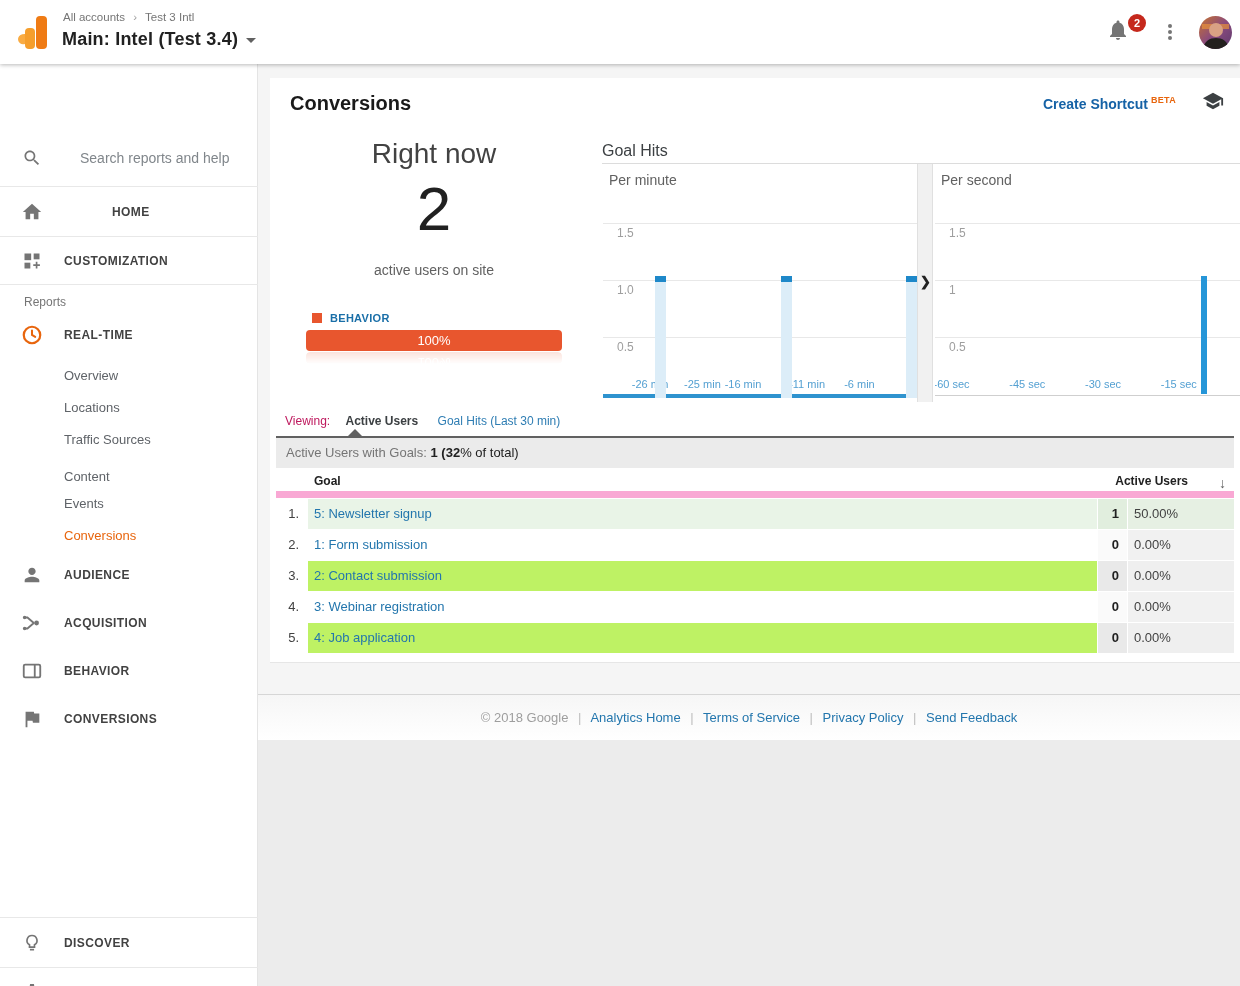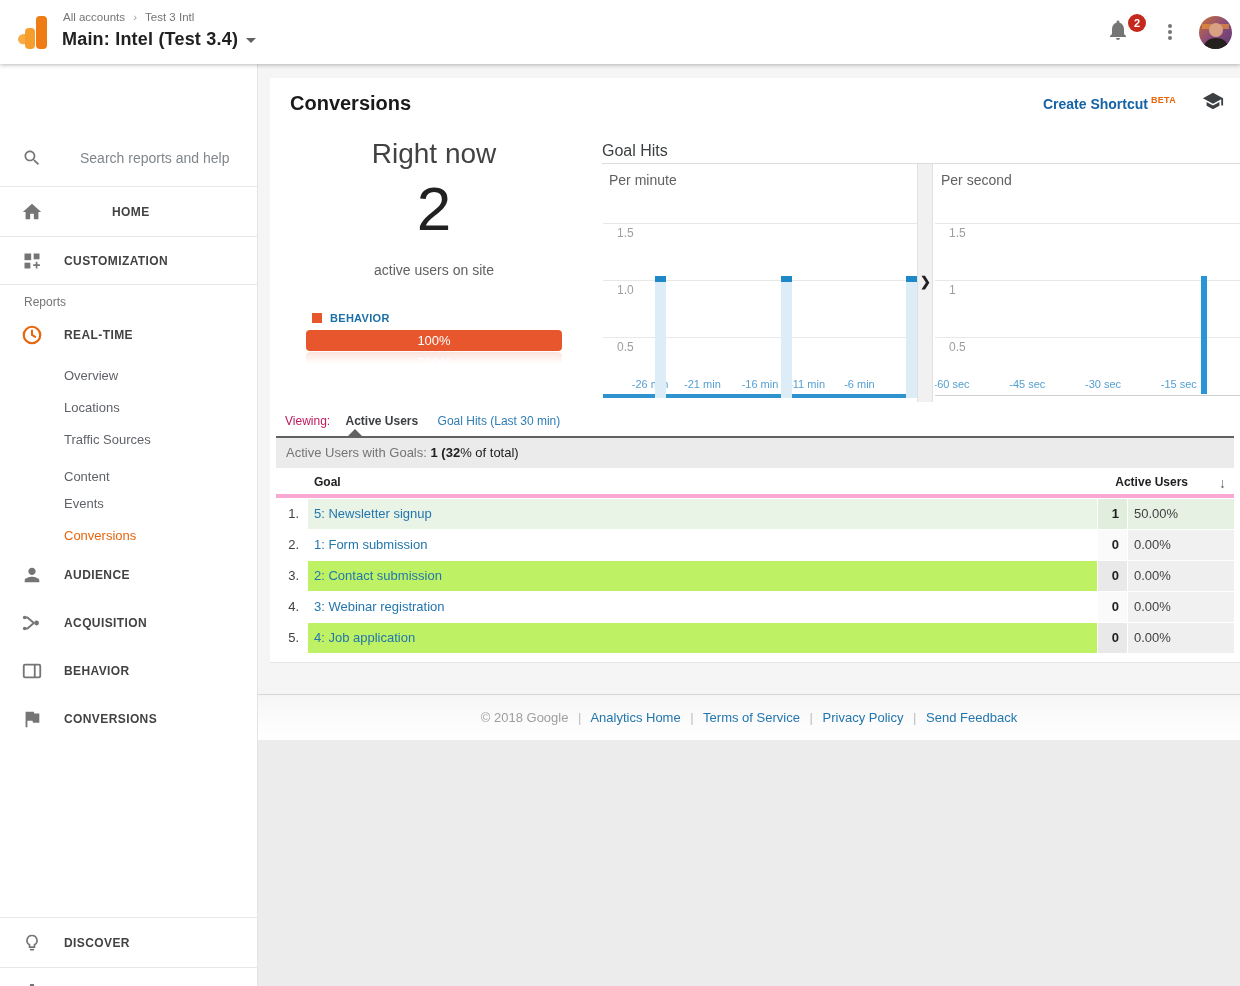--- a/index.html
+++ b/index.html
@@ -96,21 +96,21 @@
   #summary-caret { position:absolute; left:72px; top:-9px; width:0; height:0;
                    border-left:7px solid transparent; border-right:7px solid transparent;
                    border-bottom:7px solid #616161; }
   #summary-label { color:#757575; }
   #summary-bold { color:#212121; font-weight:700; }
   #summary-rest { color:#212121; }
 
   
   #table { position:absolute; left:6px; top:392px; width:958px; }
   #thead { display:grid; grid-template-columns:32px 1fr 30px 107px; height:28px; align-items:center;
-           border-bottom:4px solid #f9a8d4; background:#fff; position:relative; }
+           border-bottom:7px solid #f9a8d4; background:#fff; position:relative; }
   #th-goal { grid-column:2; font-size:12px; font-weight:700; color:#212121; padding-left:6px; }
   #th-active { grid-column:3 / span 2; font-size:12px; font-weight:700; color:#212121; text-align:right; padding-right:46px; }
   #sort-icon { position:absolute; right:8px; top:5px; font-size:14px; color:#616161; cursor:pointer; }
   .trow { display:grid; grid-template-columns:32px 1fr 30px 107px; height:30px; align-items:center;
           margin-top:1px; font-size:13px; }
   .td-idx { color:#424242; text-align:right; padding-right:9px; background:#fff; height:100%; line-height:29px; }
   .td-goal { height:100%; line-height:29px; padding-left:6px; }
   .td-goal a { color:#2376ad; text-decoration:none; cursor:pointer; }
   .td-val { height:100%; line-height:29px; text-align:right; padding-right:8px; font-weight:700; color:#212121;
             border-left:1px solid #fff; }
@@ -312,22 +312,22 @@
   <div id="gh-title">Goal Hits</div>
   <div id="charts">
     <div id="plot-minute" class="plot">
         <div class="gridline" style="top: 59px;"></div>
         <div class="ytick" style="top: 62px;">1.5</div>
         <div class="gridline" style="top: 116px;"></div>
         <div class="ytick" style="top: 119px;">1.0</div>
         <div class="gridline" style="top: 173px;"></div>
         <div class="ytick" style="top: 176px;">0.5</div>
         <div class="xtick" style="left: 47.1px;">-26 min</div>
-        <div class="xtick" style="left: 99.4333px;">-21 min</div>
-        <div class="xtick" style="left: 157px;">-16 min</div>
+        <div class="xtick" style="left: 99.4333px;">-25 min</div>
+        <div class="xtick" style="left: 140px;">-16 min</div>
         <div class="xtick" style="left: 204.1px;">-11 min</div>
         <div class="xtick" style="left: 256.433px;">-6 min</div>
         <div class="xtick" style="left: 308.767px;">-1</div>
         <div class="baseline-thick"></div>
         <div class="bar-cap" style="left: 52.0667px; top: 112px; width: 11px; height: 6px;"></div>
         <div class="bar-light" style="left: 52.0667px; top: 118px; width: 11px; height: 116px;"></div>
         <div class="bar-cap" style="left: 177.667px; top: 112px; width: 11px; height: 6px;"></div>
         <div class="bar-light" style="left: 177.667px; top: 118px; width: 11px; height: 116px;"></div>
         <div class="bar-cap" style="left: 303.267px; top: 112px; width: 11px; height: 6px;"></div>
         <div class="bar-light" style="left: 303.267px; top: 118px; width: 11px; height: 116px;"></div>

